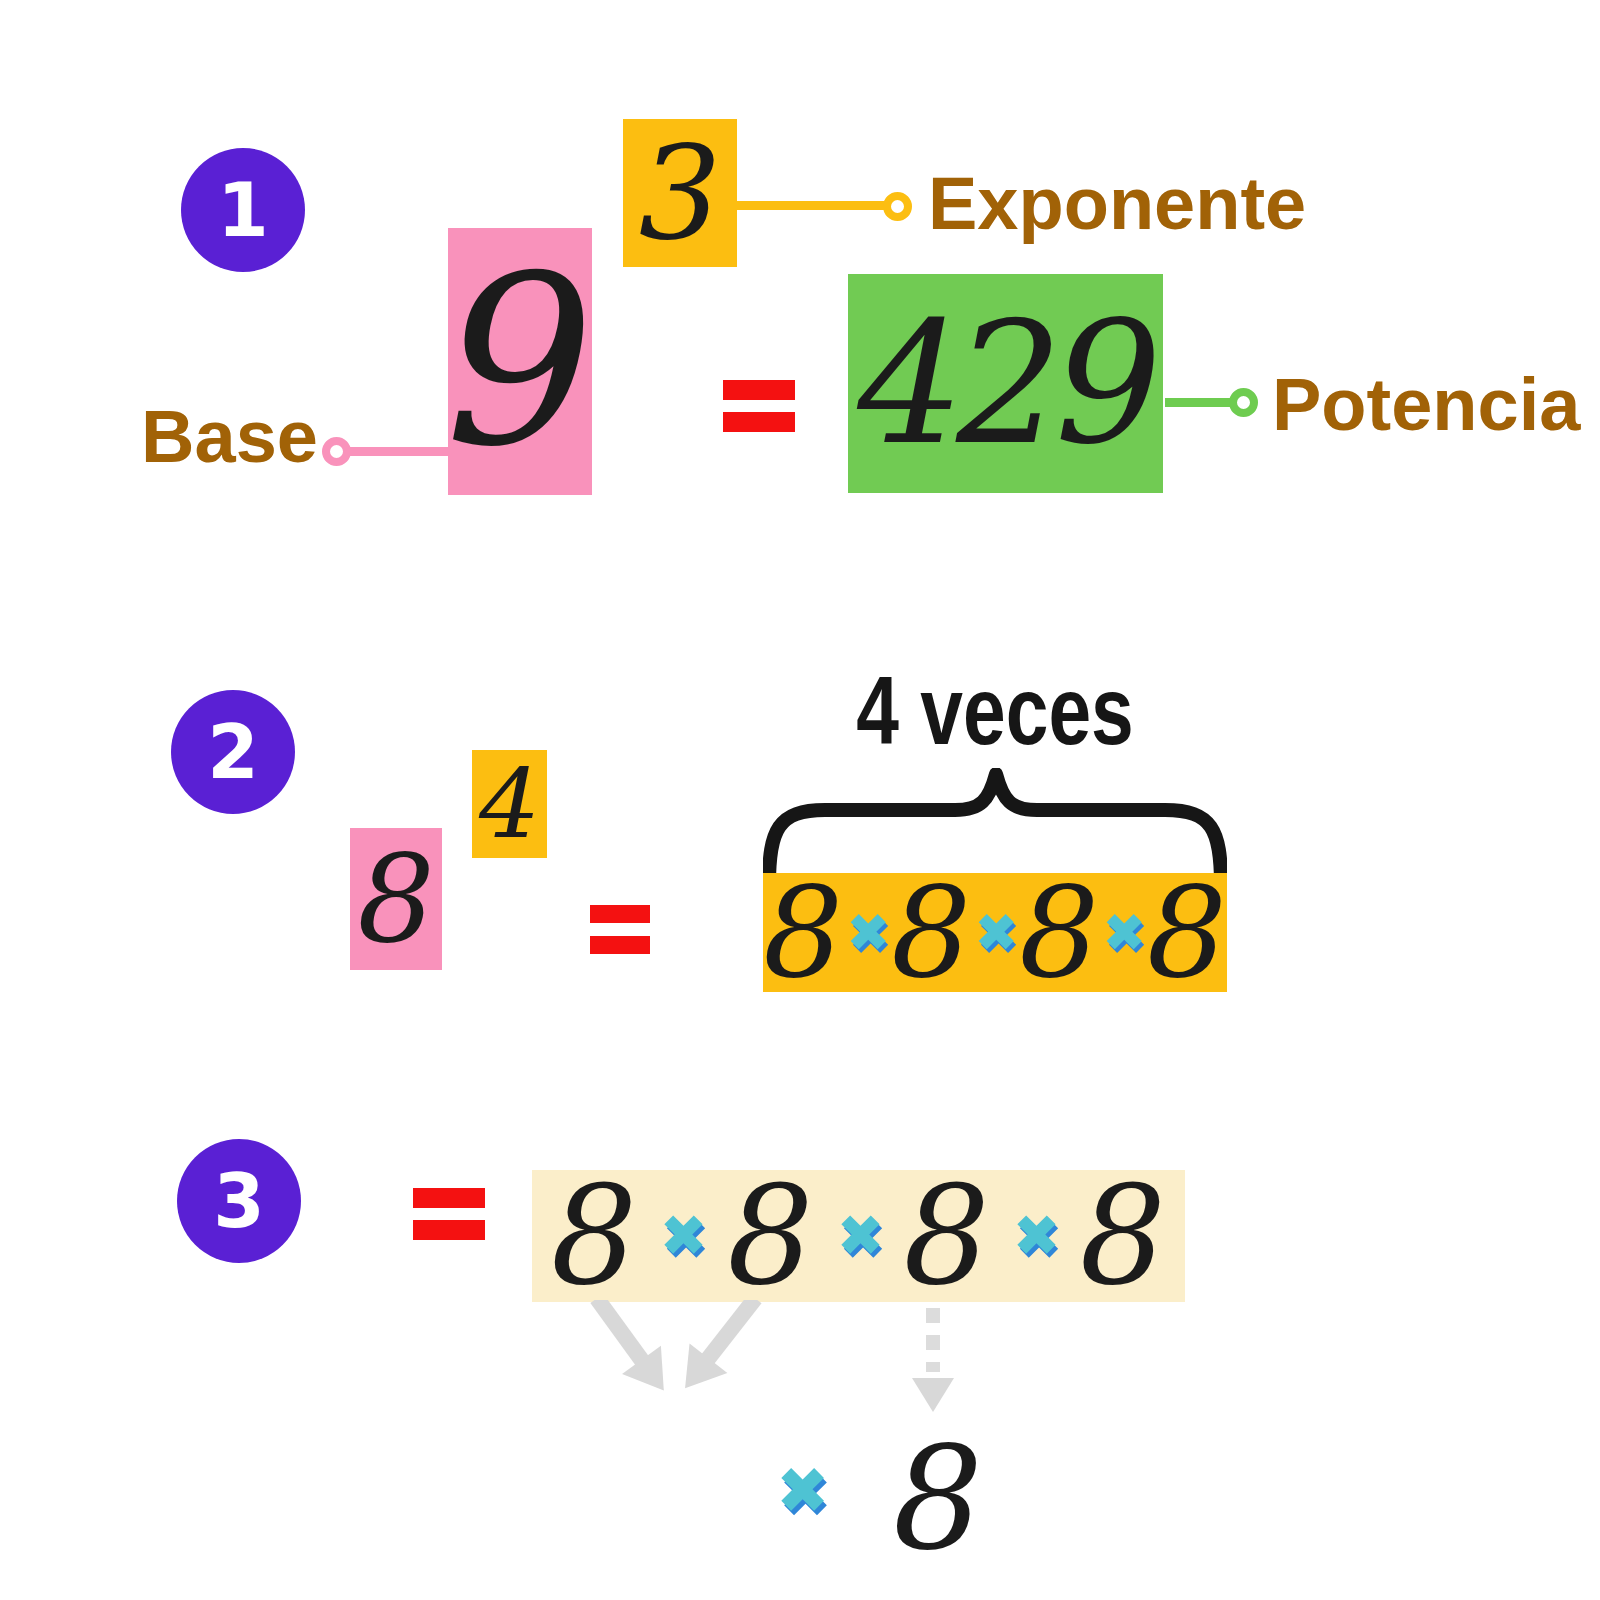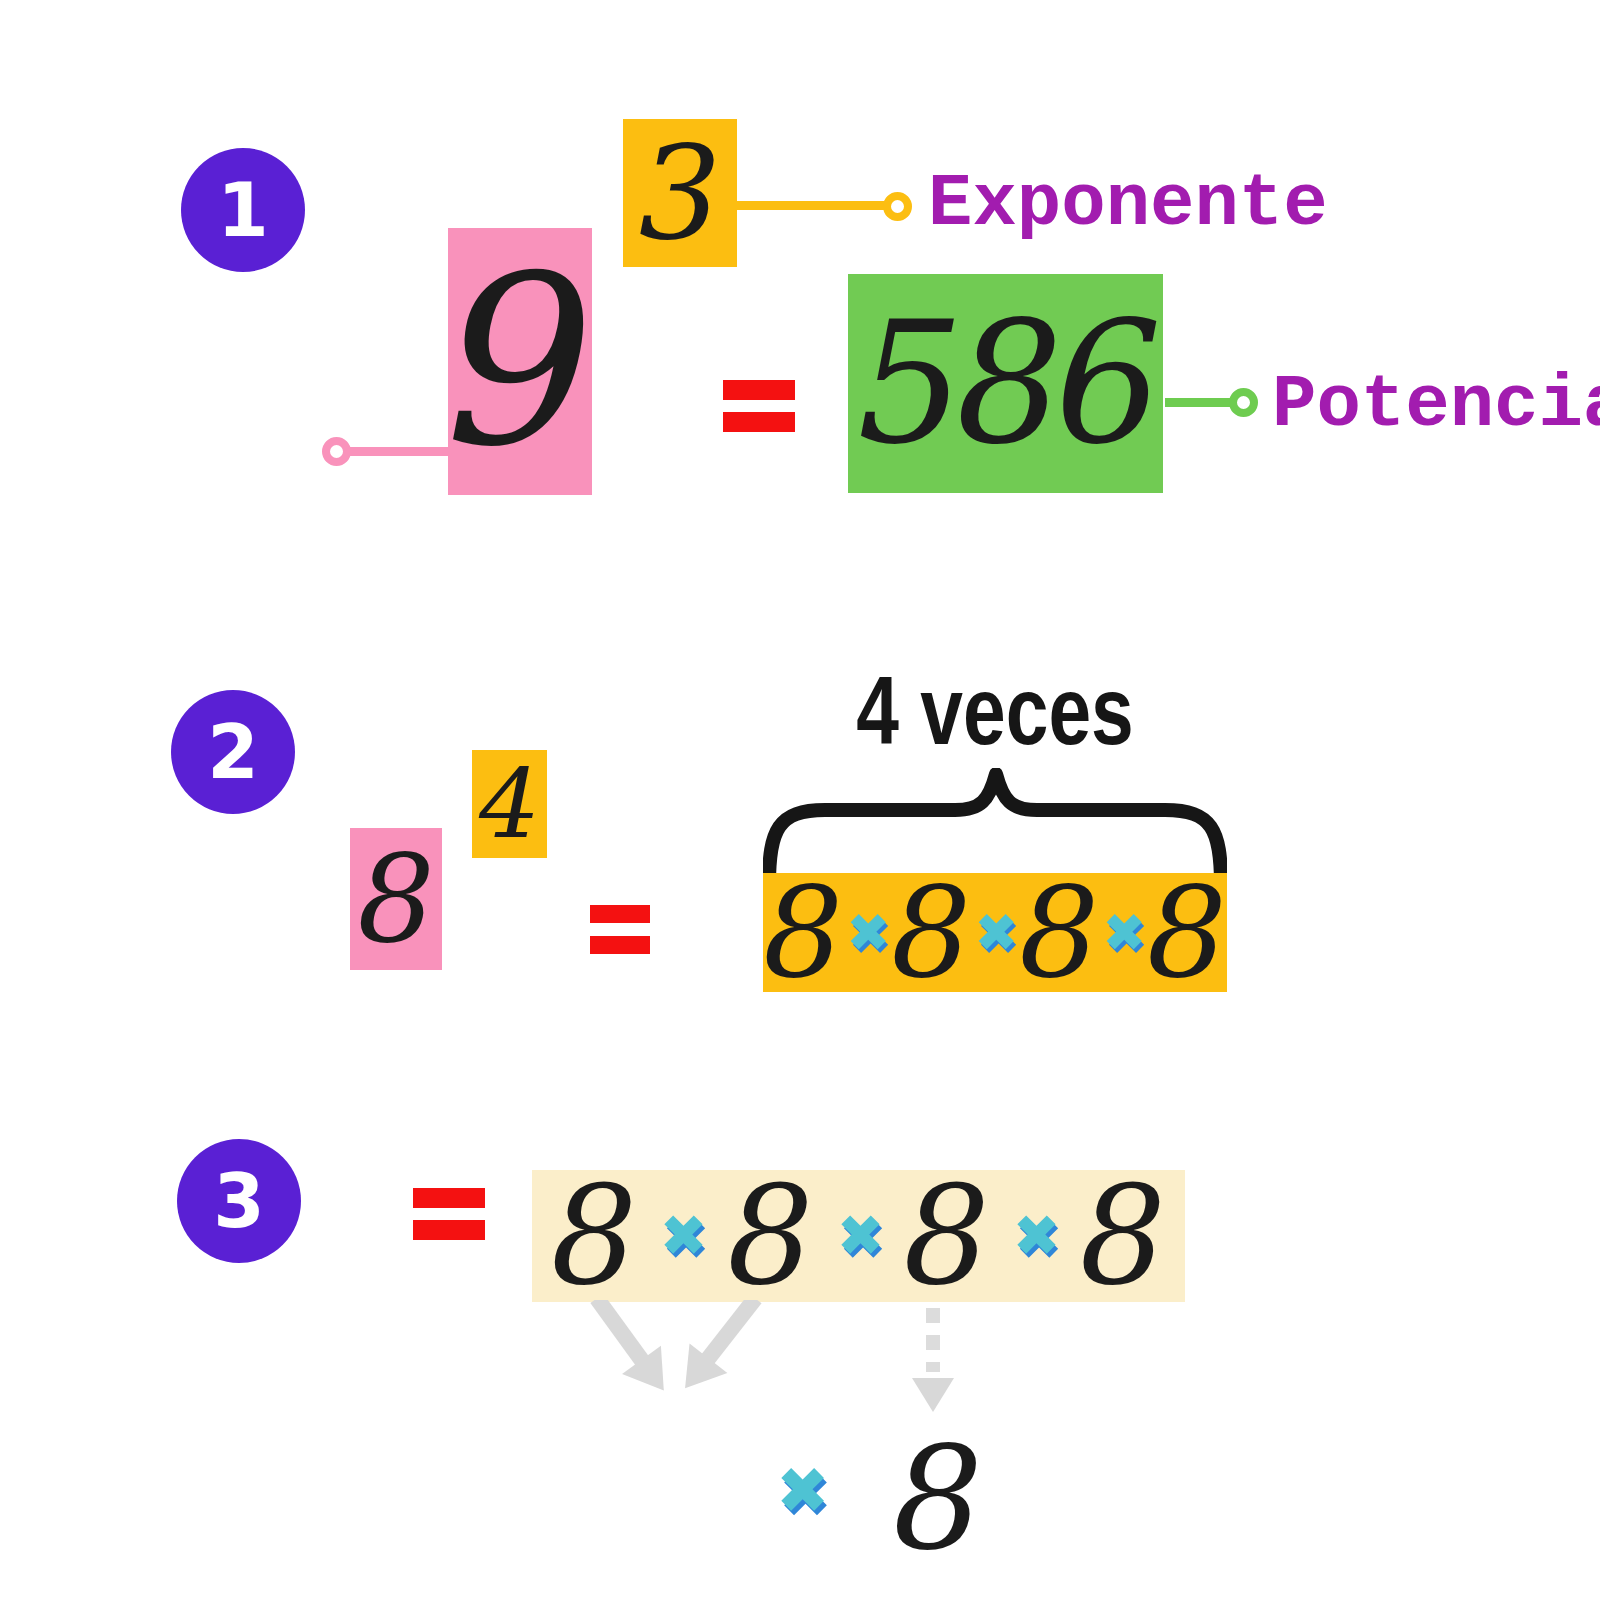--- a/index.html
+++ b/index.html
@@ -12,21 +12,21 @@
          font-family:"DejaVu Sans",sans-serif;font-weight:bold;font-size:74px;}
   
   .box{display:flex;align-items:center;justify-content:center;}
   .pink{background:#f992bb;}
   .yellow{background:#fcbe11;}
   .green{background:#71cb53;}
   .cream{background:#fbeeca;}
   
   .hand{font-family:"DejaVu Serif",serif;font-style:italic;font-weight:normal;color:#1b1b1b;line-height:1;}
   
-  .label{font-family:Liberation Mono, monospace;font-weight:bold;color:#a21caf;font-size:74px;line-height:1;white-space:nowrap;}
+  .label{font-family:Liberation Sans, sans-serif;font-weight:bold;color:#a16207;font-size:74px;line-height:1;white-space:nowrap;}
   
   .veces{font-family:"Liberation Sans",sans-serif;font-weight:bold;color:#161616;font-size:96px;
          transform:scaleX(0.8);transform-origin:50% 50%;text-align:center;line-height:1;}
   
   .equals{display:flex;flex-direction:column;}
   .equals .bar{background:#f41111;}
   .eq-lg .bar{width:72px;height:20px;}
   .eq-lg .bar + .bar{margin-top:12px;}
   .eq-md .bar{width:60px;height:18px;}
   .eq-md .bar + .bar{margin-top:13px;}
@@ -51,34 +51,35 @@
   <div class="badge abs" style="left:181px;top:148px;">1</div>
 
   <div class="box pink abs" style="left:448px;top:228px;width:144px;height:267px;">
     <span class="hand" style="font-size:235px;">9</span>
   </div>
 
   <div class="box yellow abs" style="left:623px;top:119px;width:114px;height:148px;">
     <span class="hand" style="font-size:130px;">3</span>
   </div>
 
+  <div class="label abs" style="left:140px;top:400px;width:178px;text-align:right;">Base</div>
   <div class="dot pinkd abs" style="left:322px;top:437px;"></div>
   <div class="wire pinkw abs" style="left:350px;top:447px;width:98px;"></div>
 
   <div class="wire yellME abs" style="left:737px;top:201px;width:147px;"></div>
   <div class="dot yellowd abs" style="left:883px;top:192px;"></div>
   <div class="label abs" style="left:928px;top:167px;">Exponente</div>
 
   <div class="equals eq-lg abs" style="left:723px;top:380px;">
     <div class="bar"></div>
       <div class="bar"></div>
   </div>
 
   <div class="box green abs" style="left:848px;top:274px;width:315px;height:219px;">
-    <span class="hand" style="font-size:168px;letter-spacing:-8px;">586</span>
+    <span class="hand" style="font-size:168px;letter-spacing:-8px;">429</span>
   </div>
 
   <div class="wire greenw abs" style="left:1165px;top:398px;width:65px;"></div>
   <div class="dot greend abs" style="left:1229px;top:388px;"></div>
   <div class="label abs" style="left:1272px;top:368px;">Potencia</div>
 
   <div class="badge abs" style="left:171px;top:690px;">2</div>
 
   <div class="box pink abs" style="left:350px;top:828px;width:92px;height:142px;">
     <span class="hand" style="font-size:122px;">8</span>

